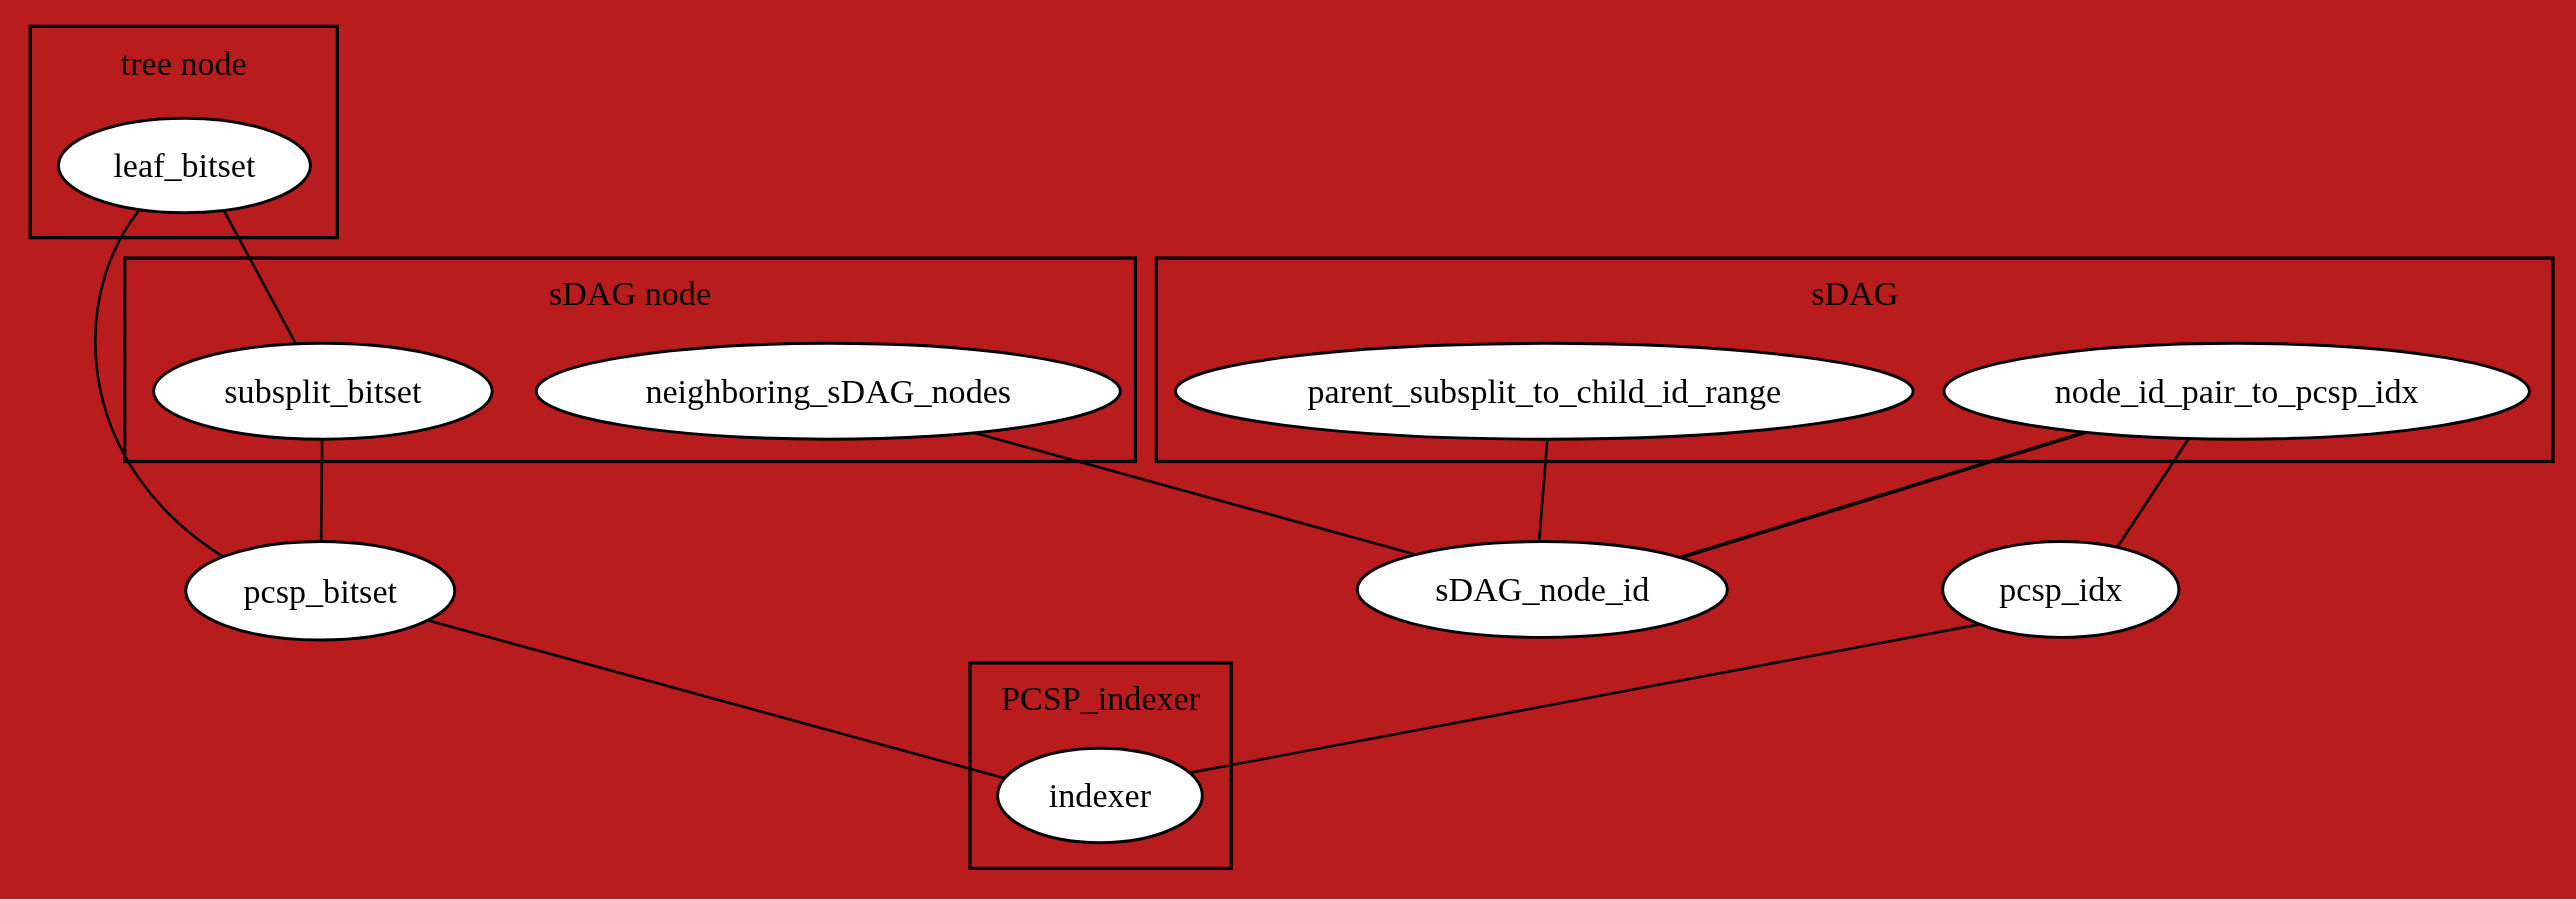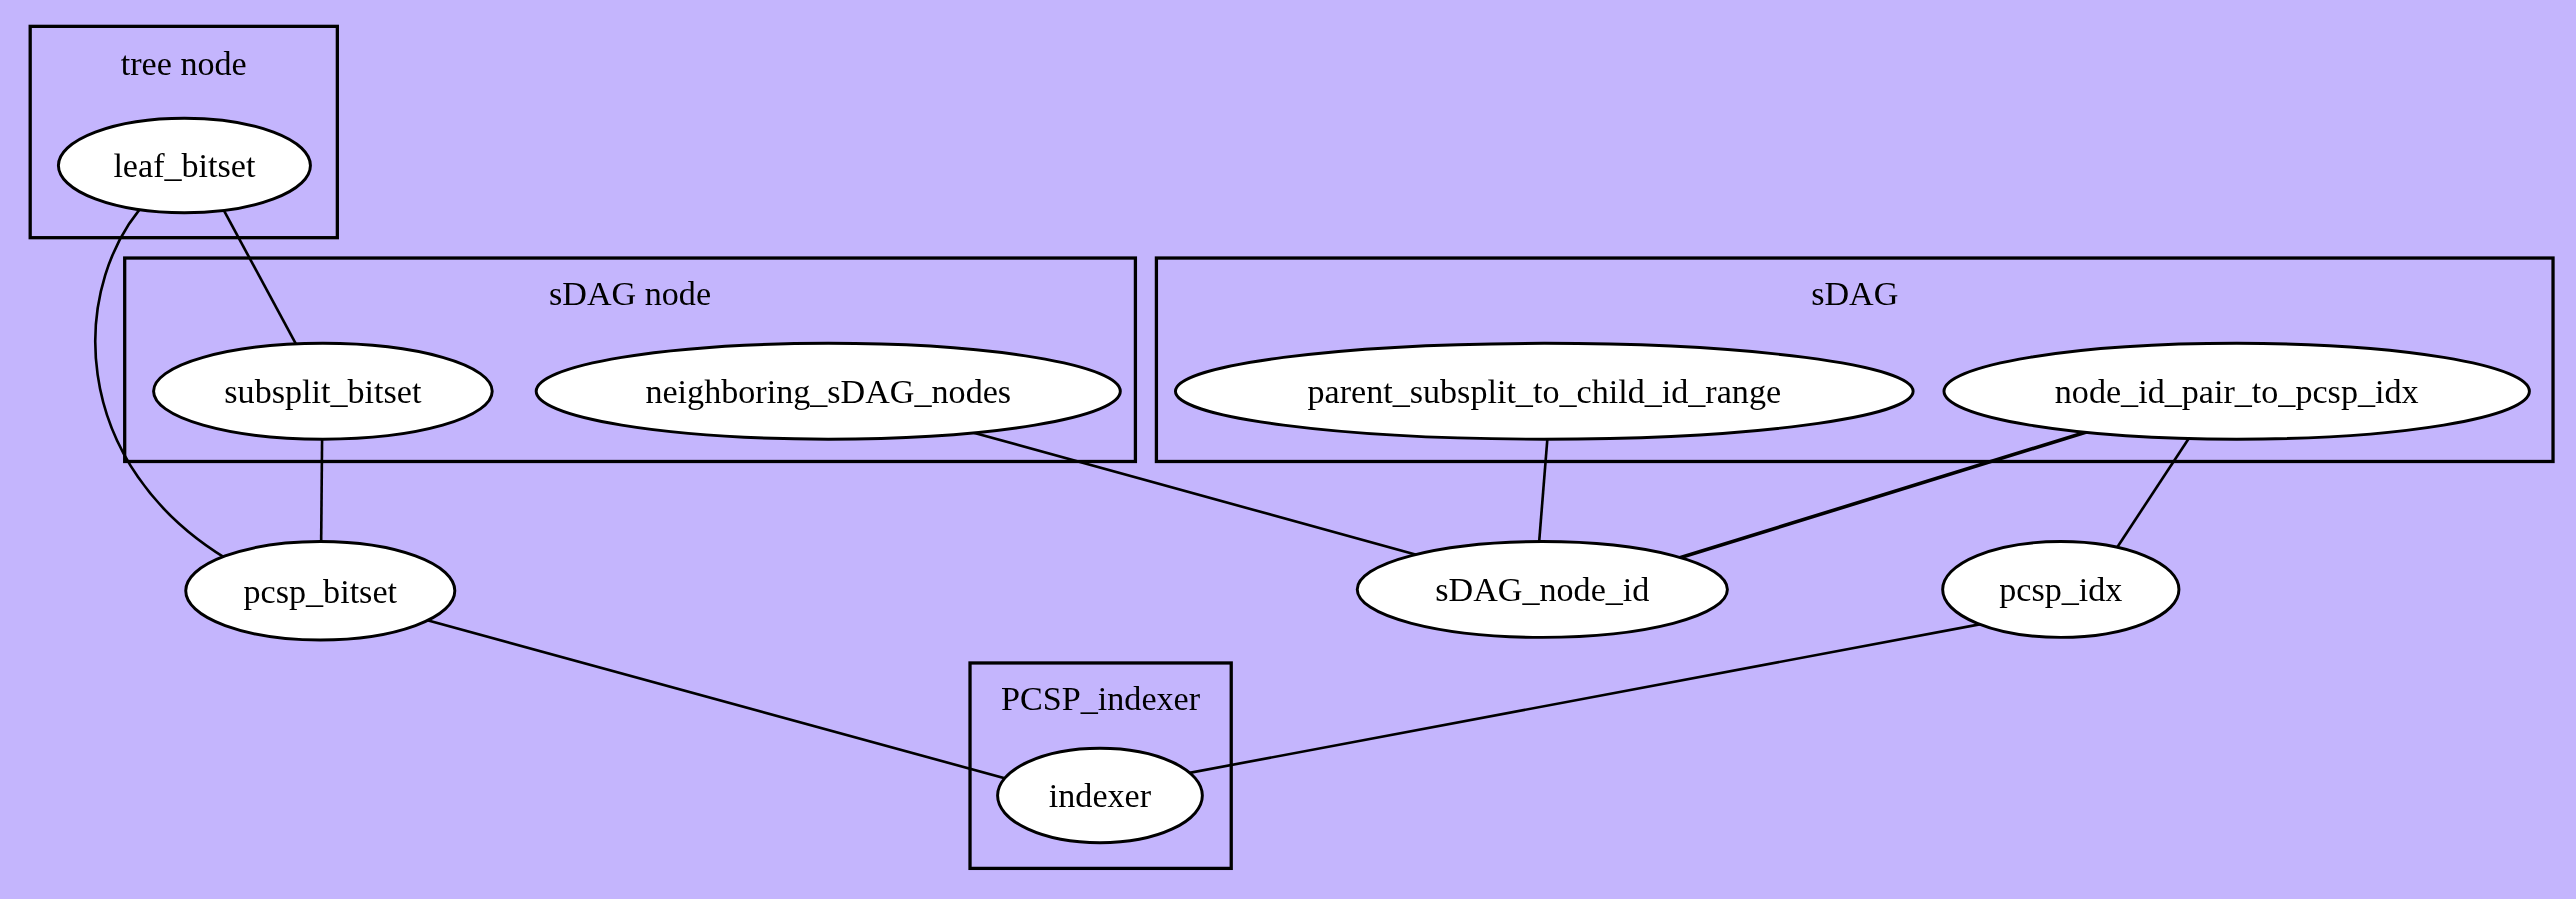--- a/index.html
+++ b/index.html
@@ -3,21 +3,21 @@
 <meta charset="utf-8">
 <style>
   html, body {
     margin: 0;
     padding: 0;
     background: #ffffff;
   }
   .canvas-wrap {
     width: 2576px;
     height: 900px;
-    background: #c4b5fd;
+    background: #b91c1c;
   }
   svg {
     display: block;
   }
   .cluster-rect {
     fill: none;
     stroke: #000000;
     stroke-width: 5;
   }
   .node-ellipse {

